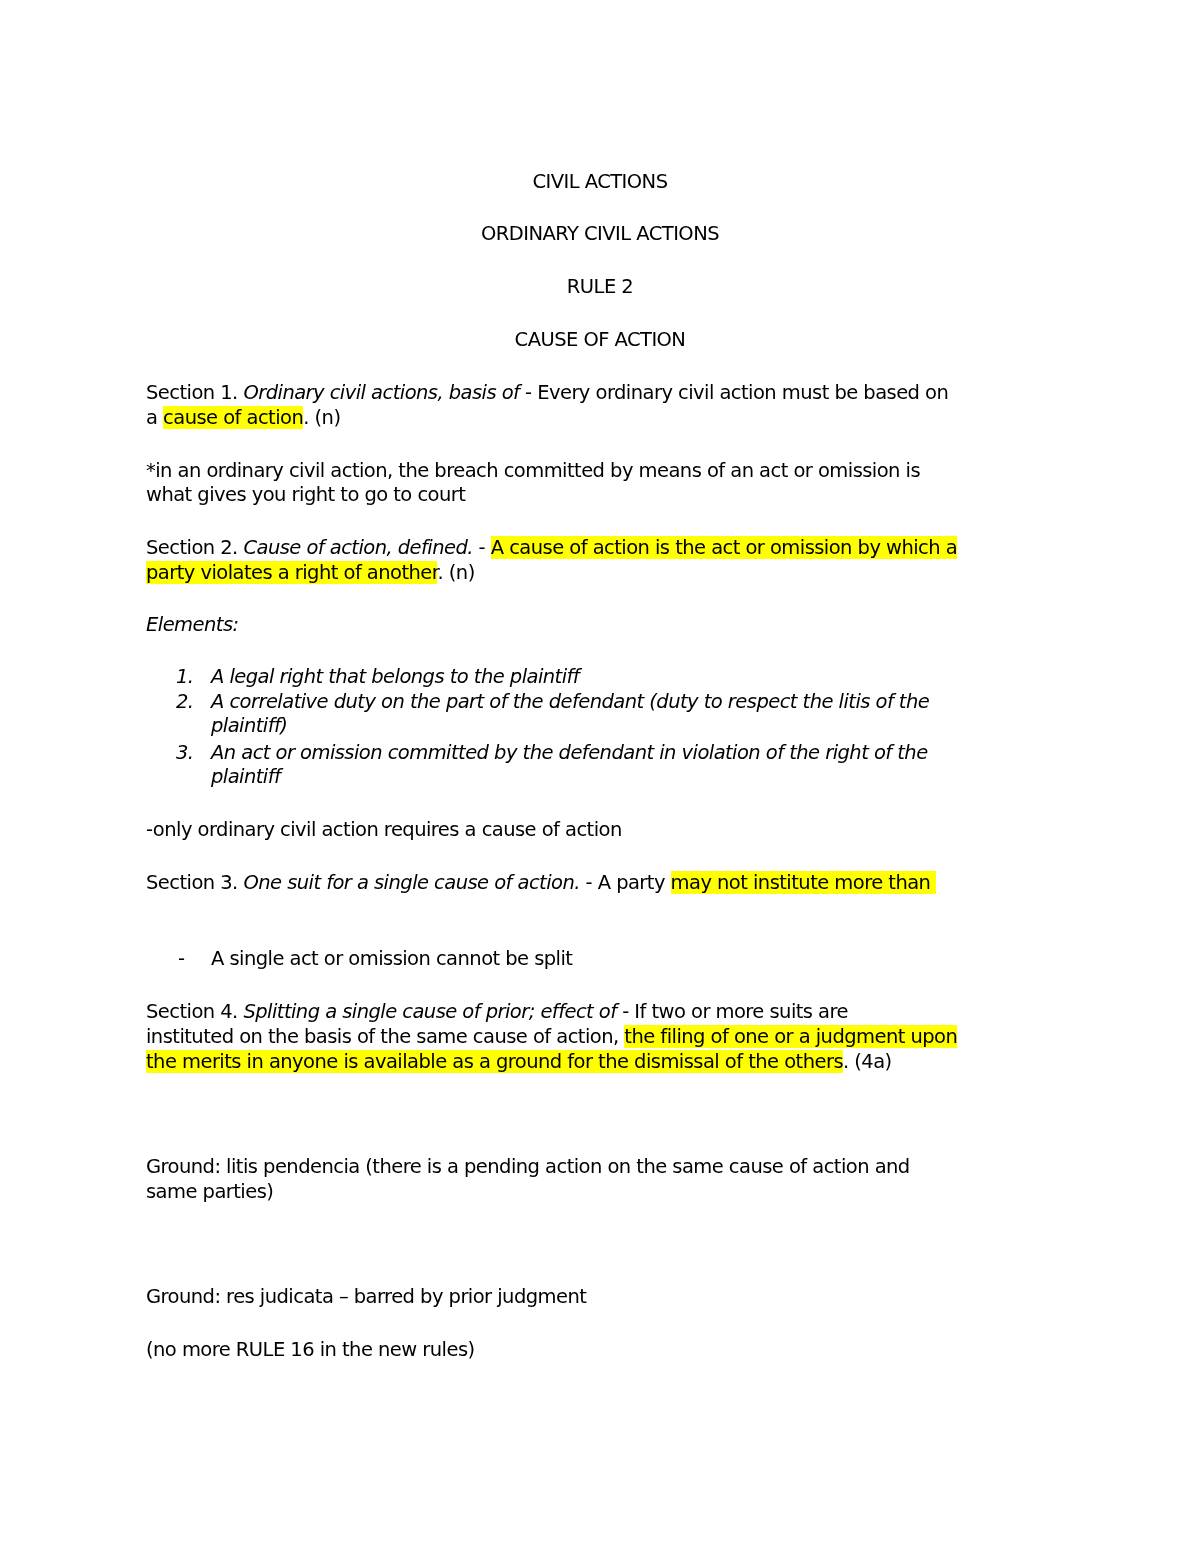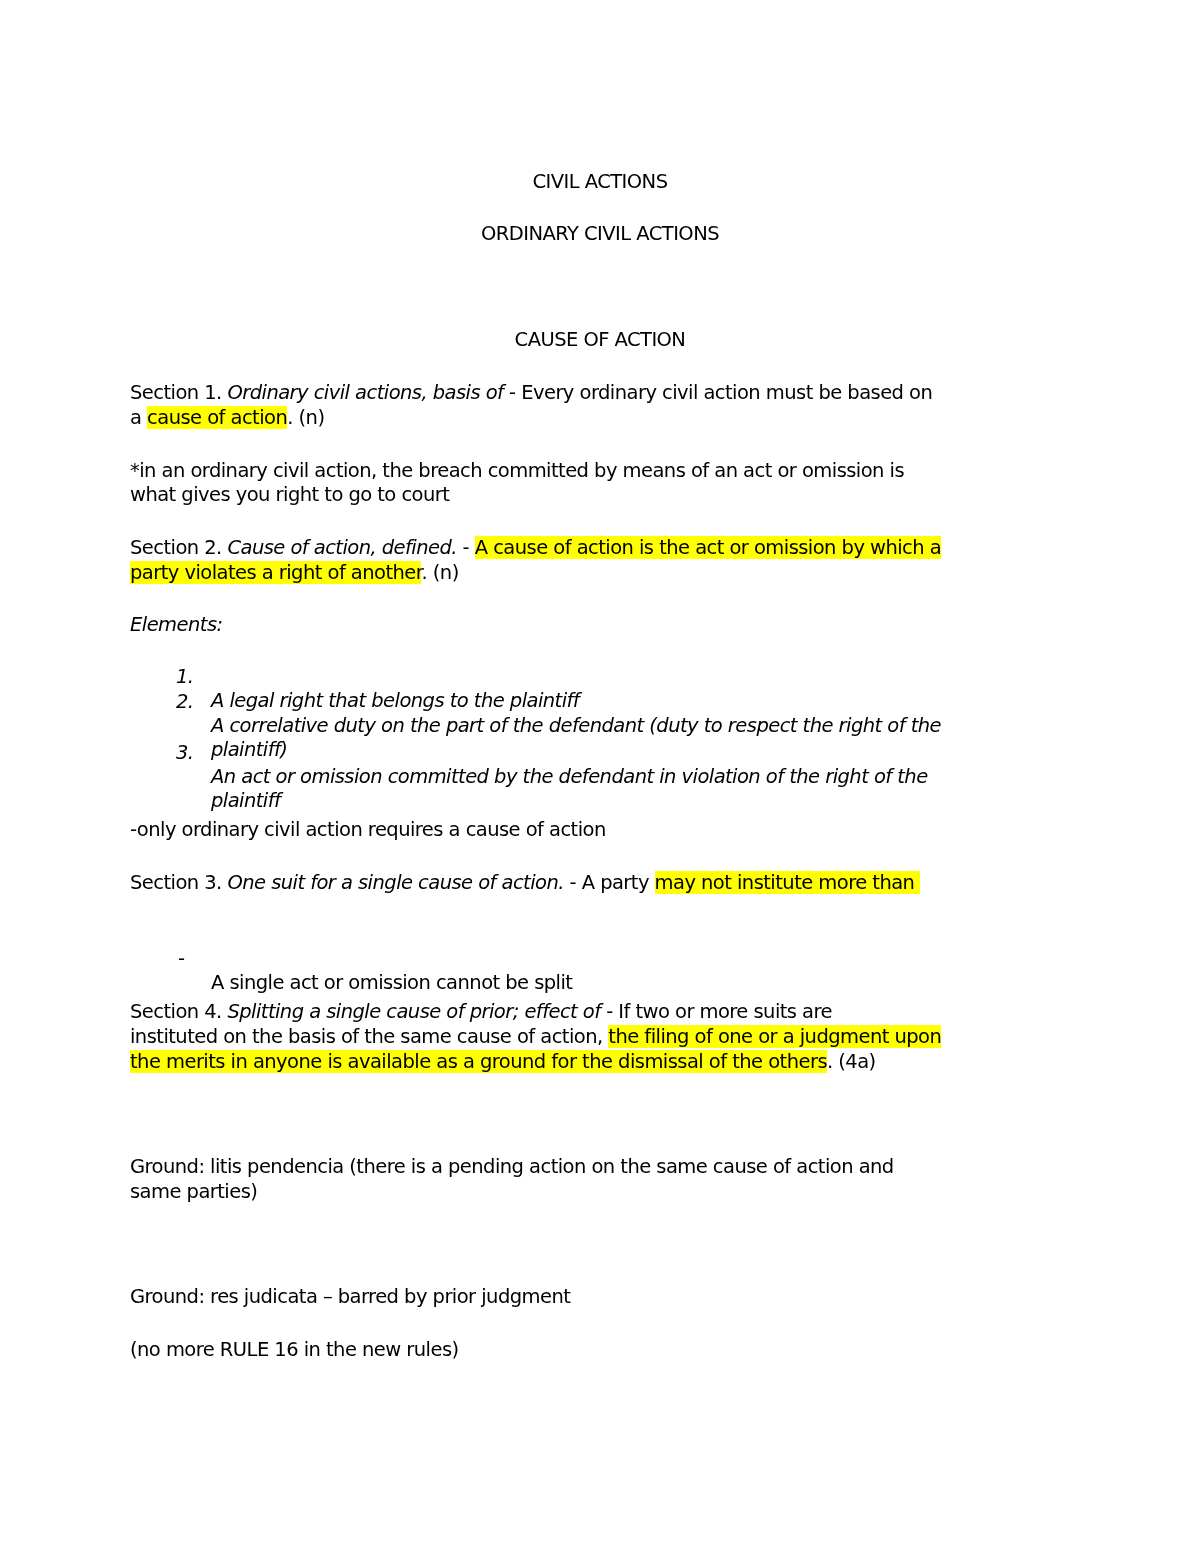--- a/index.html
+++ b/index.html
@@ -1,54 +1,55 @@
 <!DOCTYPE html>
 <html><head>
 <meta charset="utf-8">
 <style>
   html, body { margin: 0; padding: 0; background: #ffffff; }
   body { width: 1200px; height: 1553px; position: relative; overflow: hidden;
          font-family: "DejaVu Sans", sans-serif; color: #000; }
   .page { position: absolute; left: 0; top: 0; width: 1200px; height: 1553px; }
-  .line { position: absolute; left: 130px; font-size: 19.5px; line-height: 25px;
+  .line { position: absolute; left: 146px; font-size: 19.5px; line-height: 25px;
           white-space: nowrap; letter-spacing: -0.55px; text-align: center; }
   .center { left: 0; width: 1200px; text-align: center; }
   .hl { background: #ffff00; }
   .it { font-style: italic; }
   .num { position: absolute; left: 176px; }
-  .item { position: absolute; left: 211px; margin-top: 24px; }
+  .item { position: absolute; left: 211px; }
 </style>
 </head>
 <body>
 
 <div class="page">
 
   <div class="line center" style="top:221px">ORDINARY CIVIL ACTIONS</div>
   <div class="line center" style="top:169px">CIVIL ACTIONS</div>
+  <div class="line center" style="top:274px">RULE 2</div>
   <div class="line center" style="top:327px">CAUSE OF ACTION</div>
 
   <div class="line" style="top:380px"><span>Section 1.</span> <span class="it">Ordinary civil actions, basis of</span><span> - Every ordinary civil action must be based on</span></div>
   <div class="line" style="top:405px"><span>a </span><span class="hl">cause of action</span><span>. (n)</span></div>
 
   <div class="line" style="top:458px">*in an ordinary civil action, the breach committed by means of an act or omission is</div>
   <div class="line" style="top:482px">what gives you right to go to court</div>
 
   <div class="line" style="top:535px"><span>Section 2.</span> <span class="it">Cause of action, defined.</span><span style="white-space:pre"> - </span><span class="hl">A cause of action is the act or omission by which a</span></div>
   <div class="line" style="top:560px"><span class="hl">party violates a right of another</span><span>. (n)</span></div>
 
   <div class="line it" style="top:612px">Elements:</div>
 
   <div>
     <div class="line it" style="top:664px;left:0;width:1200px">
         <span class="num">1.</span>
         <span class="item">A legal right that belongs to the plaintiff</span>
       </div>
     <div class="line it" style="top:689px;left:0;width:1200px">
         <span class="num">2.</span>
-        <span class="item">A correlative duty on the part of the defendant (duty to respect the right of the</span>
+        <span class="item">A correlative duty on the part of the defendant (duty to respect the litis of the</span>
       </div>
     <div class="line it" style="top:713px;left:0;width:1200px">
         <span class="item">plaintiff)</span>
       </div>
     <div class="line it" style="top:740px;left:0;width:1200px">
         <span class="num">3.</span>
         <span class="item">An act or omission committed by the defendant in violation of the right of the</span>
       </div>
     <div class="line it" style="top:764px;left:0;width:1200px">
         <span class="item">plaintiff</span>

